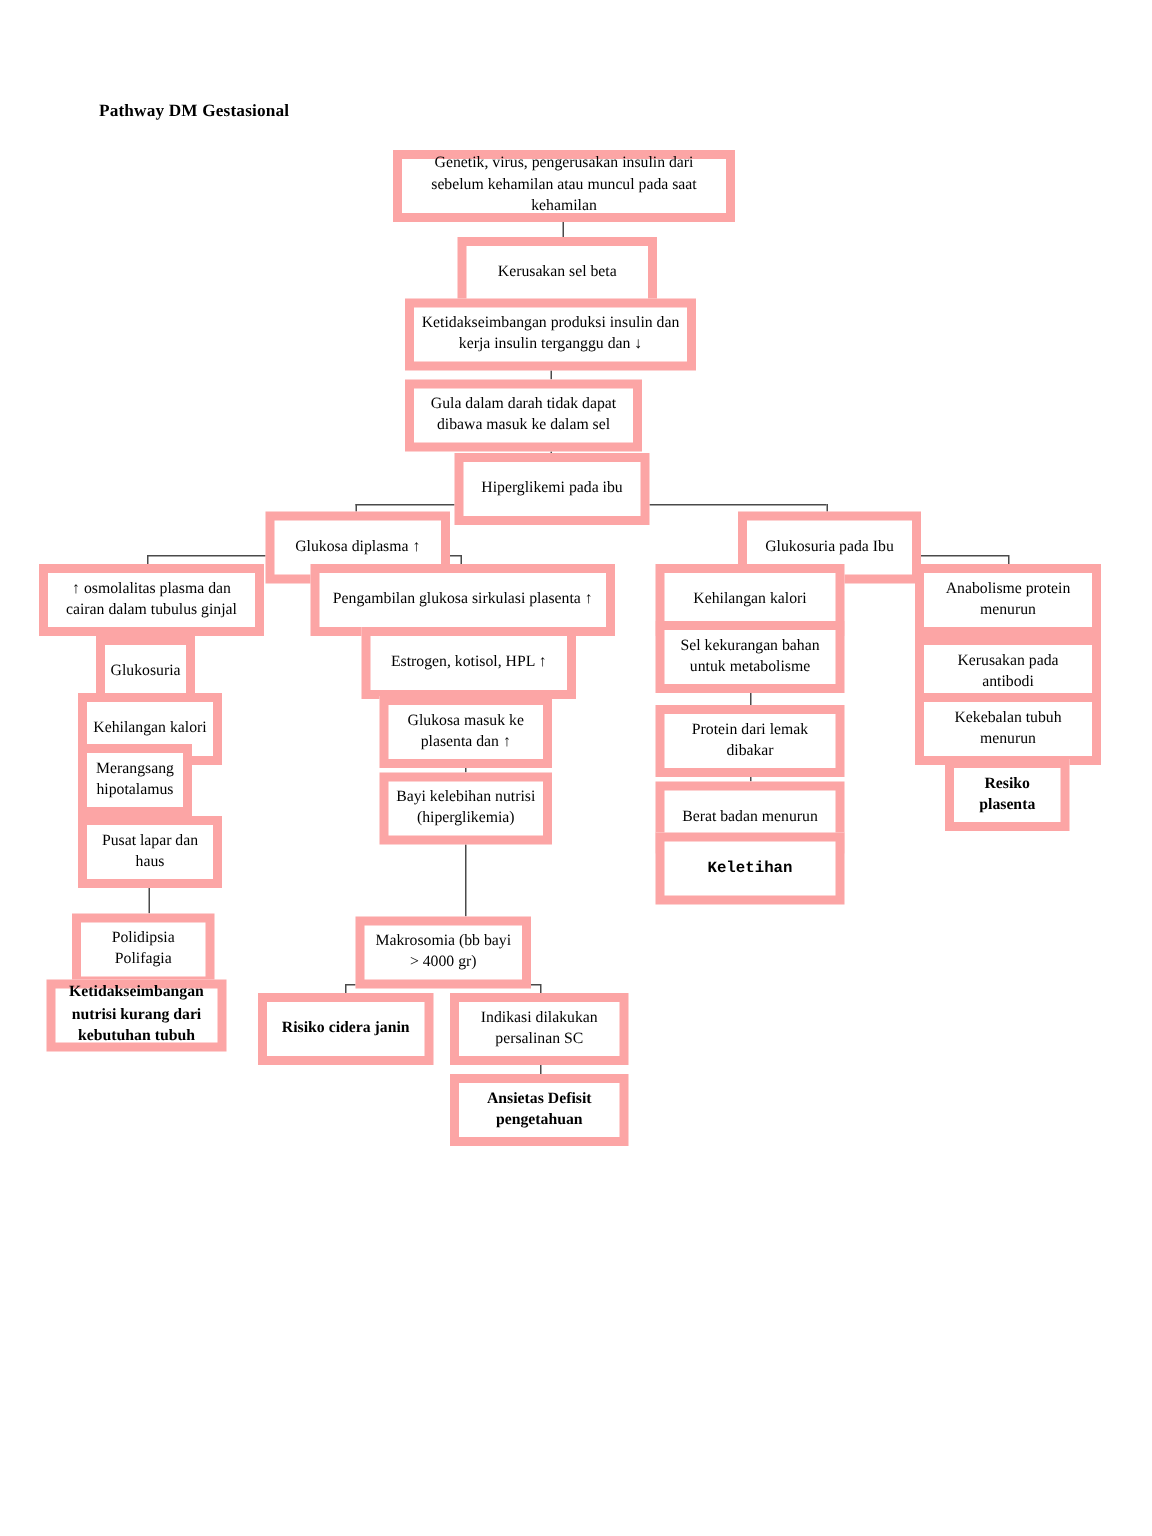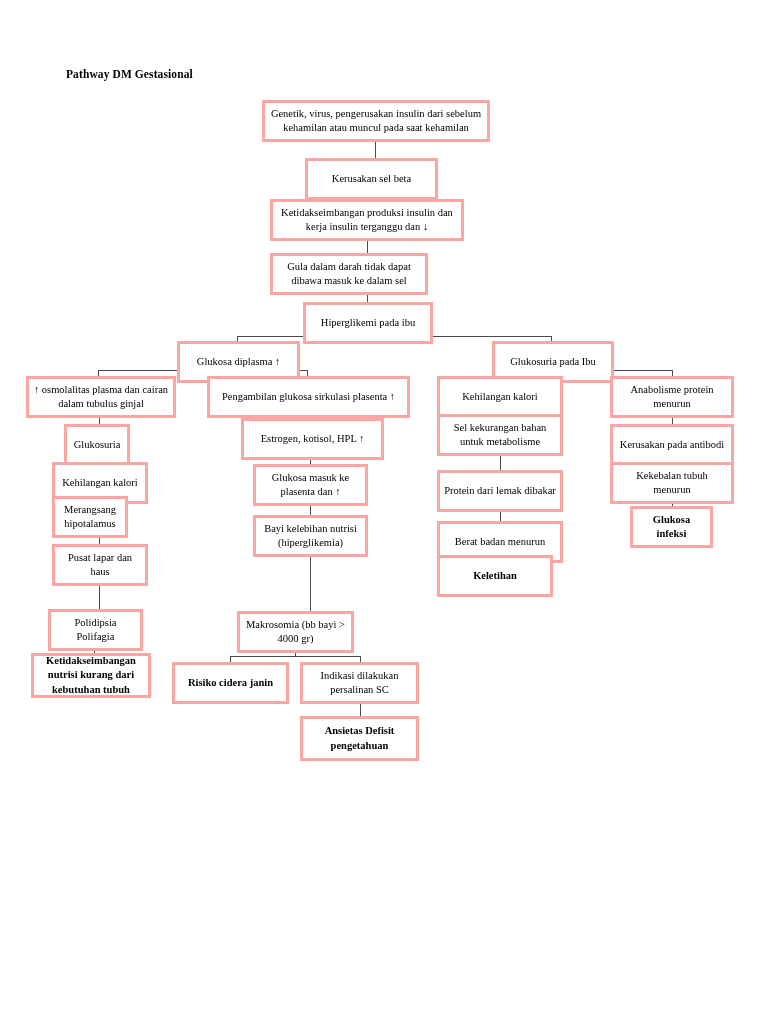--- a/index.html
+++ b/index.html
@@ -17,21 +17,21 @@
     font-family:"Liberation Serif", serif;
     font-weight:bold;
     font-size:11.5px;
     letter-spacing:0.1px;
     white-space:nowrap;
   }
 
   .node{
     position:absolute;
     box-sizing:border-box;
-    border:3px solid #fca5a5;
+    border:6px solid #fca5a5;
     background:#ffffff;
     display:flex;
     align-items:center;
     justify-content:center;
     text-align:center;
     font-family:"Liberation Serif", serif;
     font-size:10.5px;
     line-height:1.38;
     padding:18px 4px;
     z-index:2;
@@ -137,26 +137,26 @@
 
   <div class="node" style="left:437px;top:414px;width:126px;height:38px;">Sel kekurangan bahan untuk metabolisme</div>
   <div class="ln v" style="left:500px;top:452px;height:18px;"></div>
 
   <div class="node" style="left:437px;top:470px;width:126px;height:36px;">Protein dari lemak dibakar</div>
   <div class="ln v" style="left:500px;top:506px;height:15px;"></div>
 
   <div class="node" style="left:437px;top:521px;width:126px;height:22px;">Berat badan menurun</div>
   <div class="ln v" style="left:500px;top:543px;height:12px;"></div>
 
-  <div class="node bold" style="left:437px;top:555px;width:116px;height:24px;">Keletihan</div>
+  <div class="node bold" style="left:437px;top:555px;width:126px;height:24px;font-family:Liberation Mono, monospace;">Keletihan</div>
 
   <div class="node" style="left:610px;top:376px;width:124px;height:36px;">Anabolisme protein menurun</div>
   <div class="ln v" style="left:672px;top:412px;height:12px;"></div>
 
   <div class="node" style="left:610px;top:424px;width:124px;height:20px;">Kerusakan pada antibodi</div>
   <div class="ln v" style="left:672px;top:444px;height:18px;"></div>
 
   <div class="node" style="left:610px;top:462px;width:124px;height:32px;">Kekebalan tubuh menurun</div>
   <div class="ln v" style="left:672px;top:494px;height:12px;"></div>
 
-  <div class="node bold" style="left:630px;top:506px;width:83px;height:32px;">Glukosa infeksi</div>
+  <div class="node bold" style="left:630px;top:506px;width:83px;height:32px;">Resiko plasenta</div>
 
 </div>
 
 </body></html>

